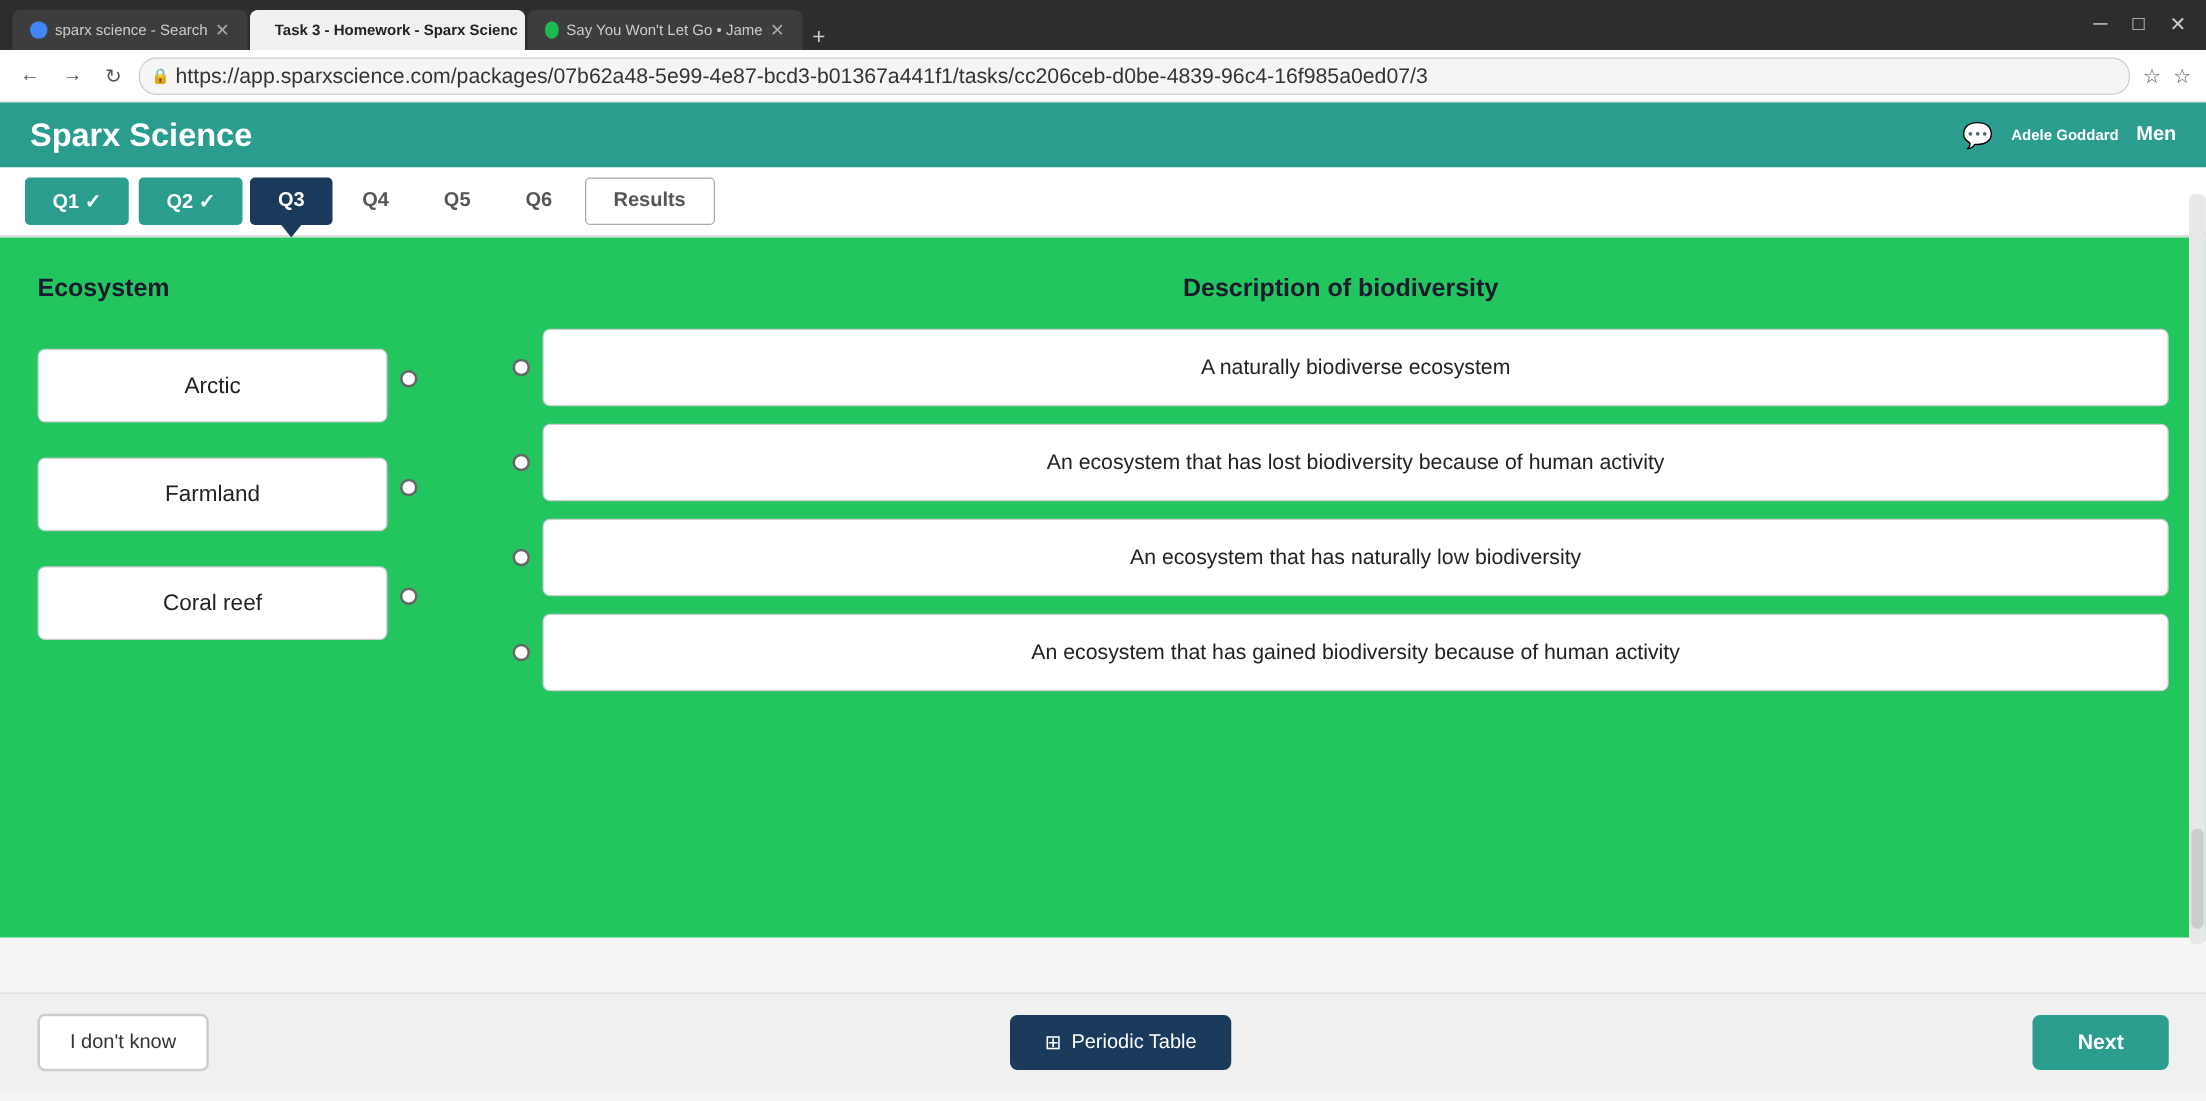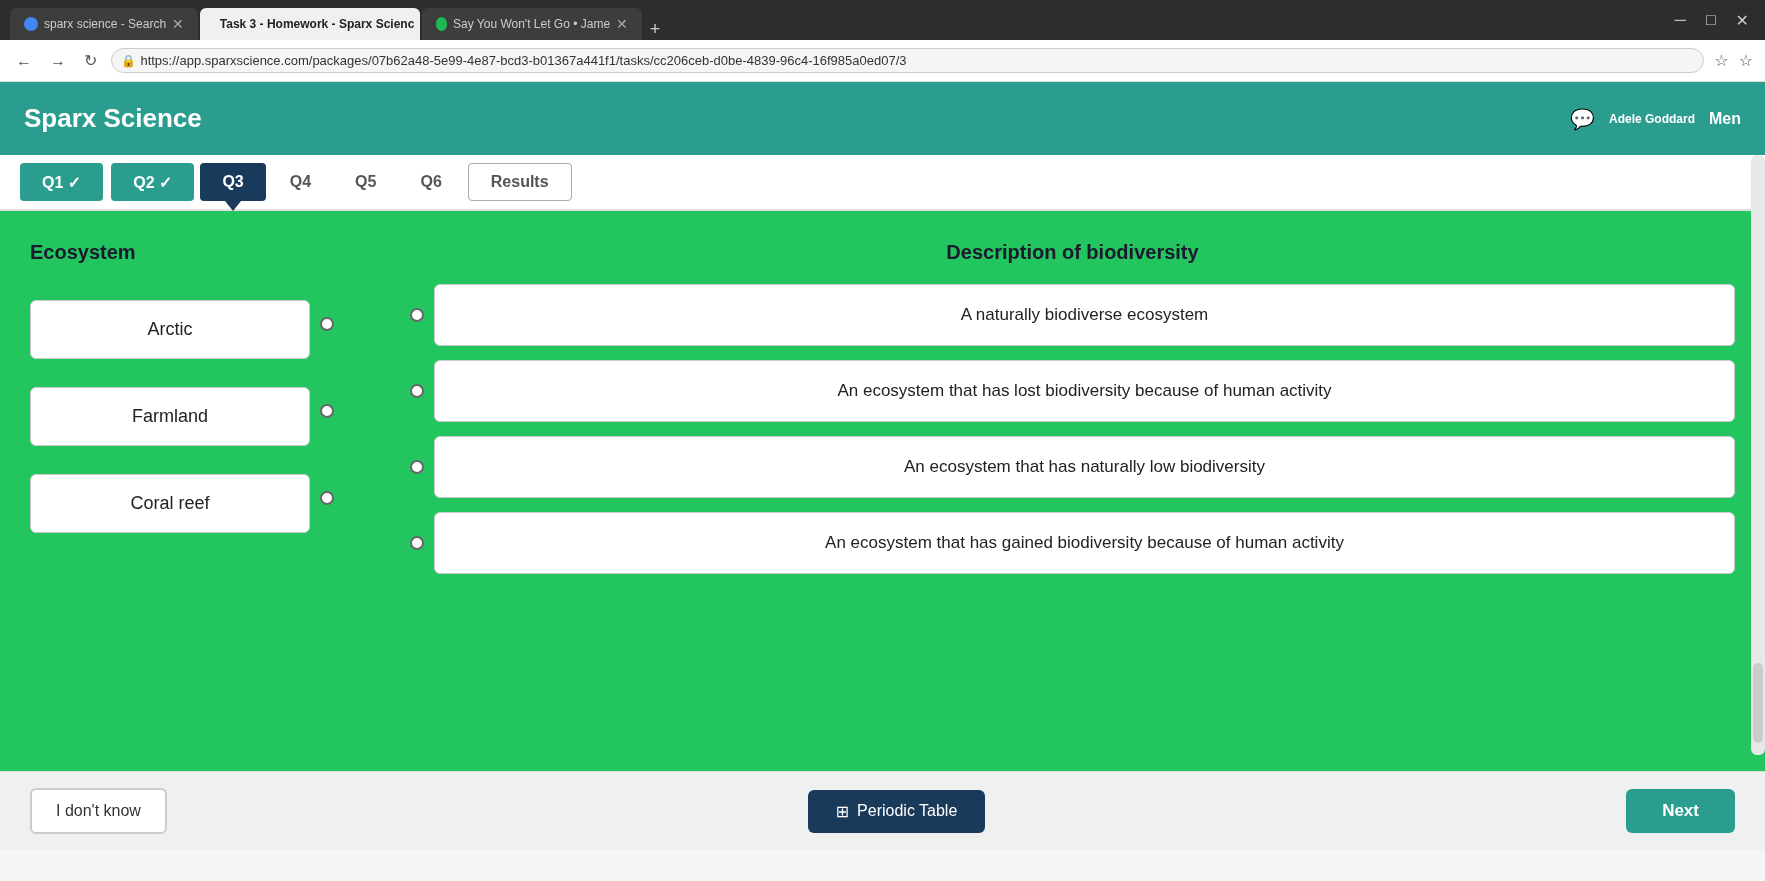--- a/index.html
+++ b/index.html
@@ -114,35 +114,35 @@
       color: #555;
       font-size: 12px;
       z-index: 1;
     }
     .address-text {
       flex: 1;
       background: #f5f5f5;
       border: 1px solid #ccc;
       border-radius: 14px;
       padding: 4px 14px 4px 28px;
-      font-size: 13px;
+      font-size: 17px;
       color: #333;
     }
     .star-btn {
       background: none;
       border: none;
       cursor: pointer;
       color: #555;
       font-size: 16px;
     }
 
     
     .app-header {
       background: #2a9d8f;
-      height: 73px;
+      height: 52px;
       display: flex;
       align-items: center;
       padding: 0 24px;
       justify-content: space-between;
     }
     .app-logo {
       color: #fff;
       font-size: 26px;
       font-weight: bold;
     }
@@ -306,20 +306,21 @@
     }
 
     
     .bottom-bar {
       display: flex;
       align-items: center;
       justify-content: space-between;
       padding: 16px 30px;
       background: #f0f0f0;
       border-top: 1px solid #ddd;
+      margin-top: 44px;
     }
     .dont-know-btn {
       background: #fff;
       border: 2px solid #ccc;
       border-radius: 6px;
       padding: 12px 24px;
       font-size: 16px;
       color: #333;
       cursor: pointer;
     }

